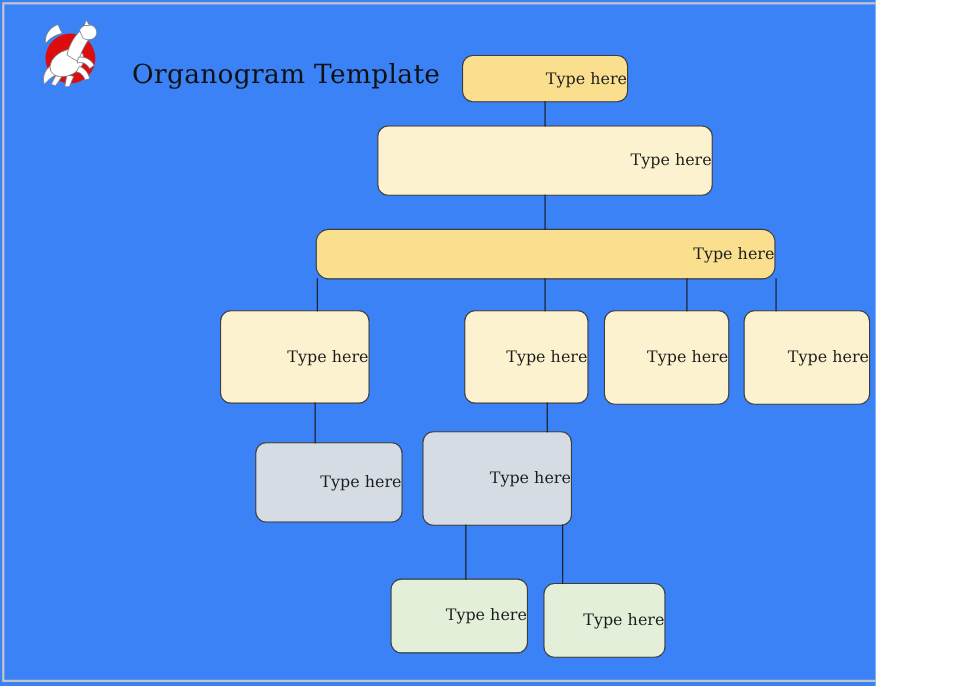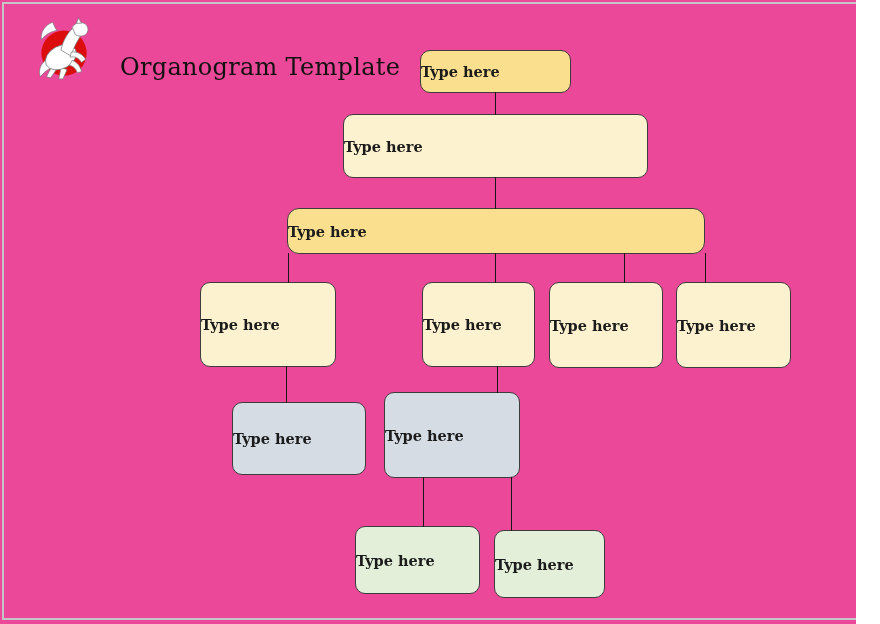--- a/index.html
+++ b/index.html
@@ -1,33 +1,33 @@
 <!DOCTYPE html>
 <html style="--gold: #FADF8E; --cream: #FDF2CF; --blueGray: #D6DCE4; --green: #E3EFD9; --border: #3C3C3C; --line: #161616; --frame: #C5C5C5; --text: #1B1B1B; --logoRed: #DB0D0D;"><head>
 <meta charset="utf-8">
 <style>
   html,body { margin:0; padding:0; background:#ffffff; }
   .canvas {
-    position:relative; width:856px; height:624px; background:#ec4899;
+    position:relative; width:796px; height:624px; background:#3b82f6;
     overflow:hidden; font-family:"DejaVu Serif", serif;
   }
   .frame {
     position:absolute; left:2px; top:2px; width:872px; height:614px;
     border:2px solid var(--frame, #c5c5c5); pointer-events:none;
   }
   .logo { position:absolute; left:30px; top:15px; width:68px; height:68px; }
   .title {
     position:absolute; left:120px; top:53px; font-size:24px; color:#111111;
     letter-spacing:0.3px; white-space:nowrap;
   }
   .node {
     position:absolute; box-sizing:border-box;
     border:1.4px solid var(--border, #3c3c3c); border-radius:10px;
-    display:flex; align-items:center; justify-content:flex-start;
-    font-size:14.5px; color:var(--text, #1b1b1b); cursor:text;font-weight:bold;
+    display:flex; align-items:center; justify-content:flex-end;
+    font-size:14.5px; color:var(--text, #1b1b1b); cursor:text;
   }
   .fill-gold  { background:var(--gold,  #fadf8e); }
   .fill-cream { background:var(--cream, #fdf2cf); }
   .fill-gray  { background:var(--blueGray, #d6dce4); }
   .fill-green { background:var(--green, #e3efd9); }
 
   .n1  { left:420px; top:50px;  width:151px; height:43px; }
   .n2  { left:343px; top:114px; width:305px; height:64px; }
   .n3  { left:287px; top:208px; width:418px; height:46px; border-radius:12px; }
   .n4  { left:200px; top:282px; width:136px; height:85px; }

